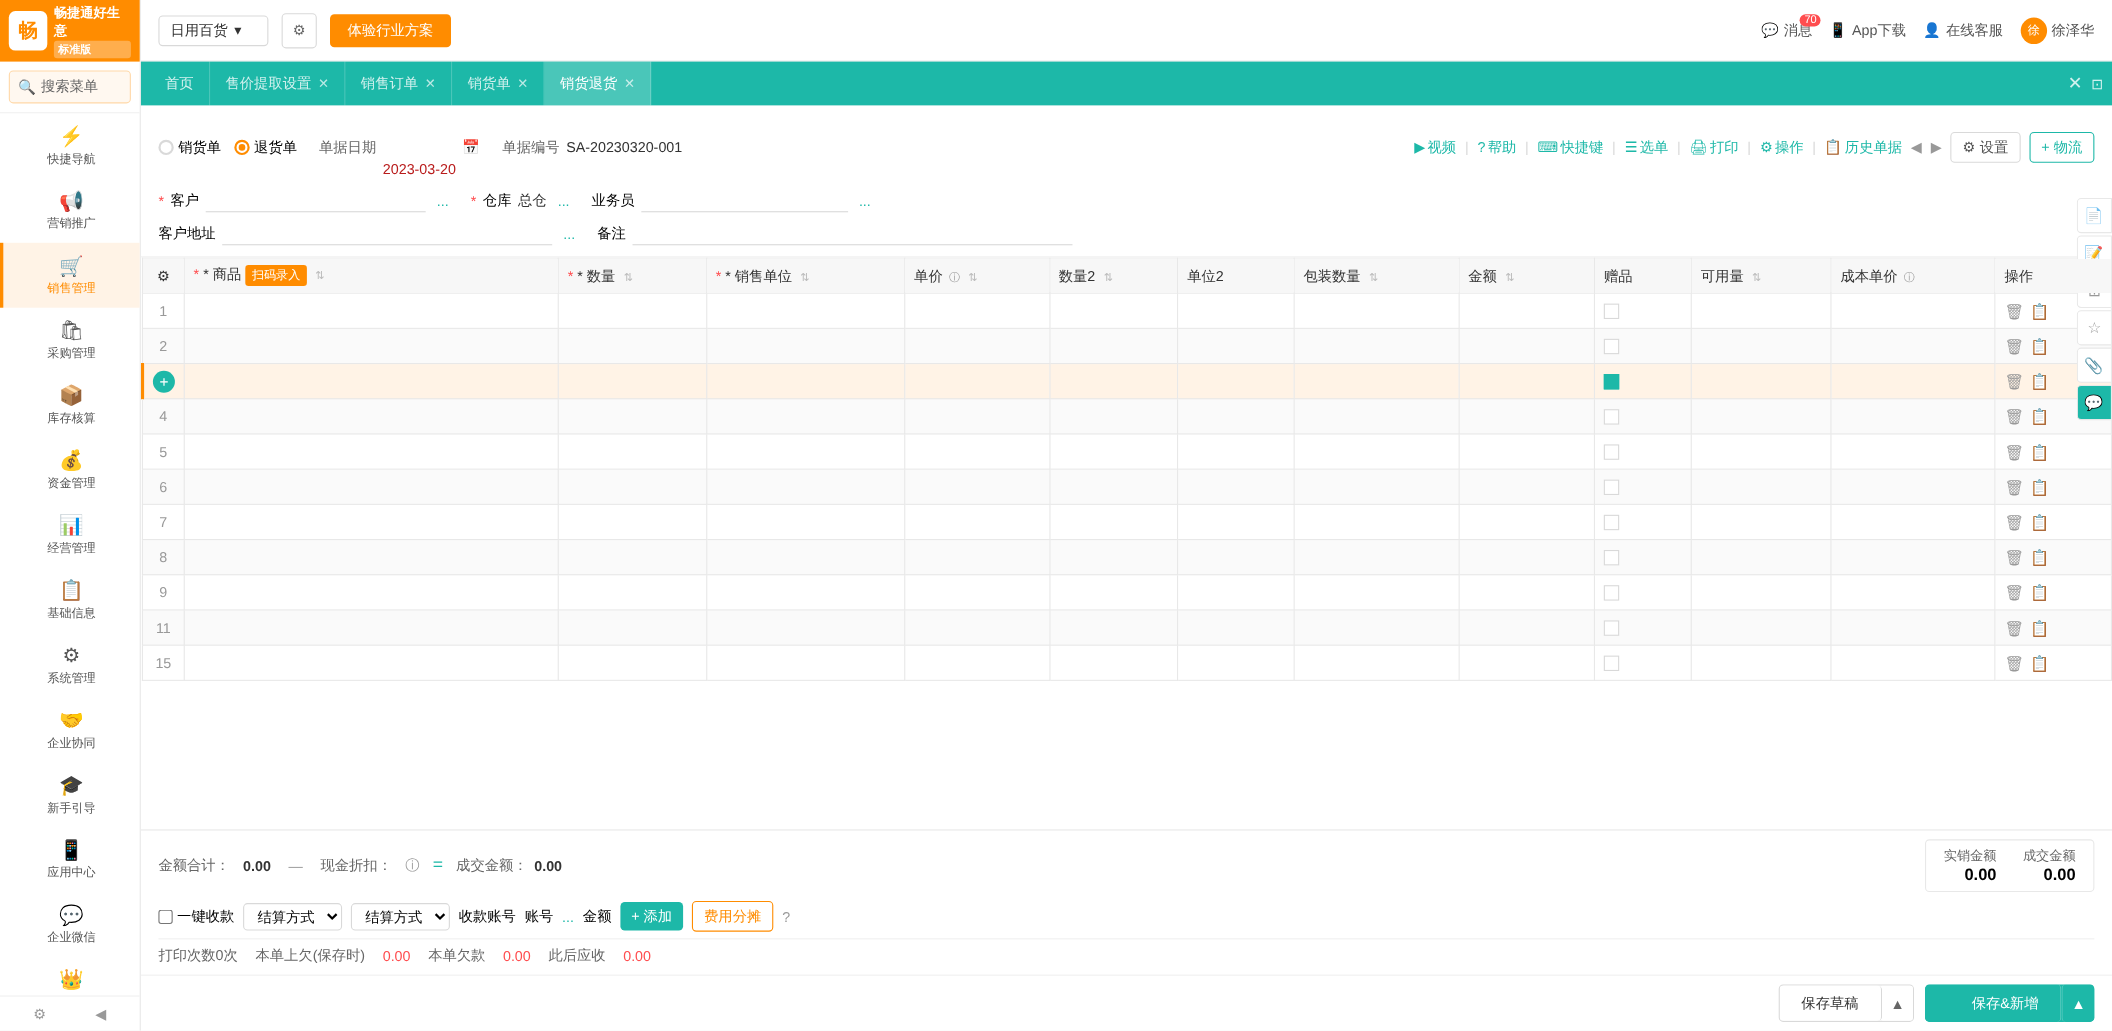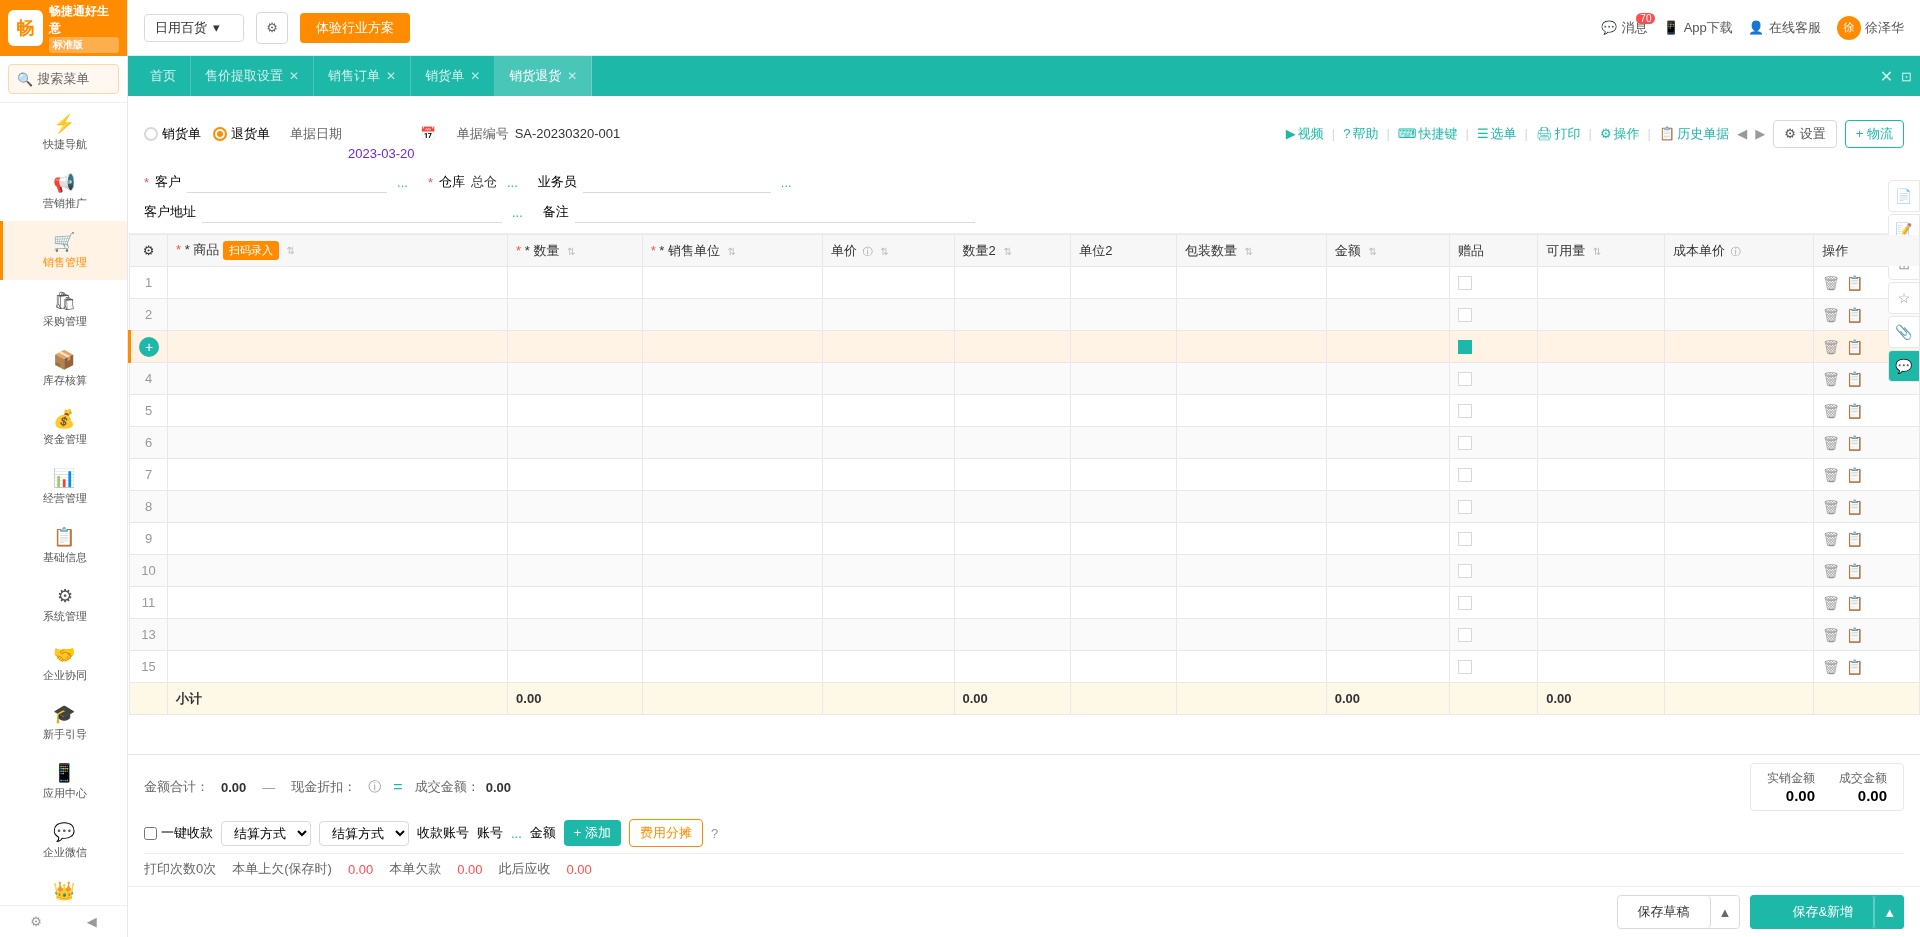--- a/index.html
+++ b/index.html
@@ -277,21 +277,21 @@
               <div class="radio-dot"></div>
               <span>销货单</span>
             </div>
             <div class="radio-item">
               <div class="radio-dot checked"></div>
               <span>退货单</span>
             </div>
           </div>
           <div class="form-field">
             <label>单据日期</label>
-            <span style="color:#6d28d9;margin-top:40px;">2023-03-20</span>
+            <span style="color:#b91c1c;margin-top:40px;">2023-03-20</span>
             <span style="cursor:pointer;color:#999;">📅</span>
           </div>
           <div class="form-field">
             <label>单据编号</label>
             <span style="color:#333;">SA-20230320-001</span>
           </div>
         </div>
         <div class="form-actions">
           <span>
             <span>▶</span>
@@ -629,65 +629,21 @@
                   <td></td>
                   <td></td>
                   <td>
                     <div class="action-cell">
                       <span class="action-icon">🗑</span>
                       <span class="action-icon">📋</span>
                     </div>
                   </td>
                 </tr>
             <tr>
-                  <td class="row-num">10</td>
-                  <td></td>
-                  <td></td>
-                  <td></td>
-                  <td></td>
-                  <td></td>
-                  <td></td>
-                  <td></td>
-                  <td></td>
-                  <td class="cb-cell">
-                <div class="cb"></div>
-              </td>
-                  <td></td>
-                  <td></td>
-                  <td>
-                    <div class="action-cell">
-                      <span class="action-icon">🗑</span>
-                      <span class="action-icon">📋</span>
-                    </div>
-                  </td>
-                </tr>
-            <tr>
                   <td class="row-num">11</td>
-                  <td></td>
-                  <td></td>
-                  <td></td>
-                  <td></td>
-                  <td></td>
-                  <td></td>
-                  <td></td>
-                  <td></td>
-                  <td class="cb-cell">
-                <div class="cb"></div>
-              </td>
-                  <td></td>
-                  <td></td>
-                  <td>
-                    <div class="action-cell">
-                      <span class="action-icon">🗑</span>
-                      <span class="action-icon">📋</span>
-                    </div>
-                  </td>
-                </tr>
-            <tr>
-                  <td class="row-num">13</td>
                   <td></td>
                   <td></td>
                   <td></td>
                   <td></td>
                   <td></td>
                   <td></td>
                   <td></td>
                   <td></td>
                   <td class="cb-cell">
                 <div class="cb"></div>
@@ -717,35 +673,20 @@
                   <td></td>
                   <td></td>
                   <td>
                     <div class="action-cell">
                       <span class="action-icon">🗑</span>
                       <span class="action-icon">📋</span>
                     </div>
                   </td>
                 </tr>
 
-          <tr class="footer-row">
-            <td></td>
-            <td>小计</td>
-            <td>0.00</td>
-            <td></td>
-            <td></td>
-            <td>0.00</td>
-            <td></td>
-            <td></td>
-            <td>0.00</td>
-            <td></td>
-            <td>0.00</td>
-            <td></td>
-            <td></td>
-          </tr>
         </tbody>
       </table>
     </div>
 
     <div class="bottom-bar">
       <div class="bottom-row1">
         <span class="amount-label">金额合计：</span>
         <span class="amount-value">0.00</span>
         <span class="dash">—</span>
         <span class="amount-label">现金折扣：</span>

